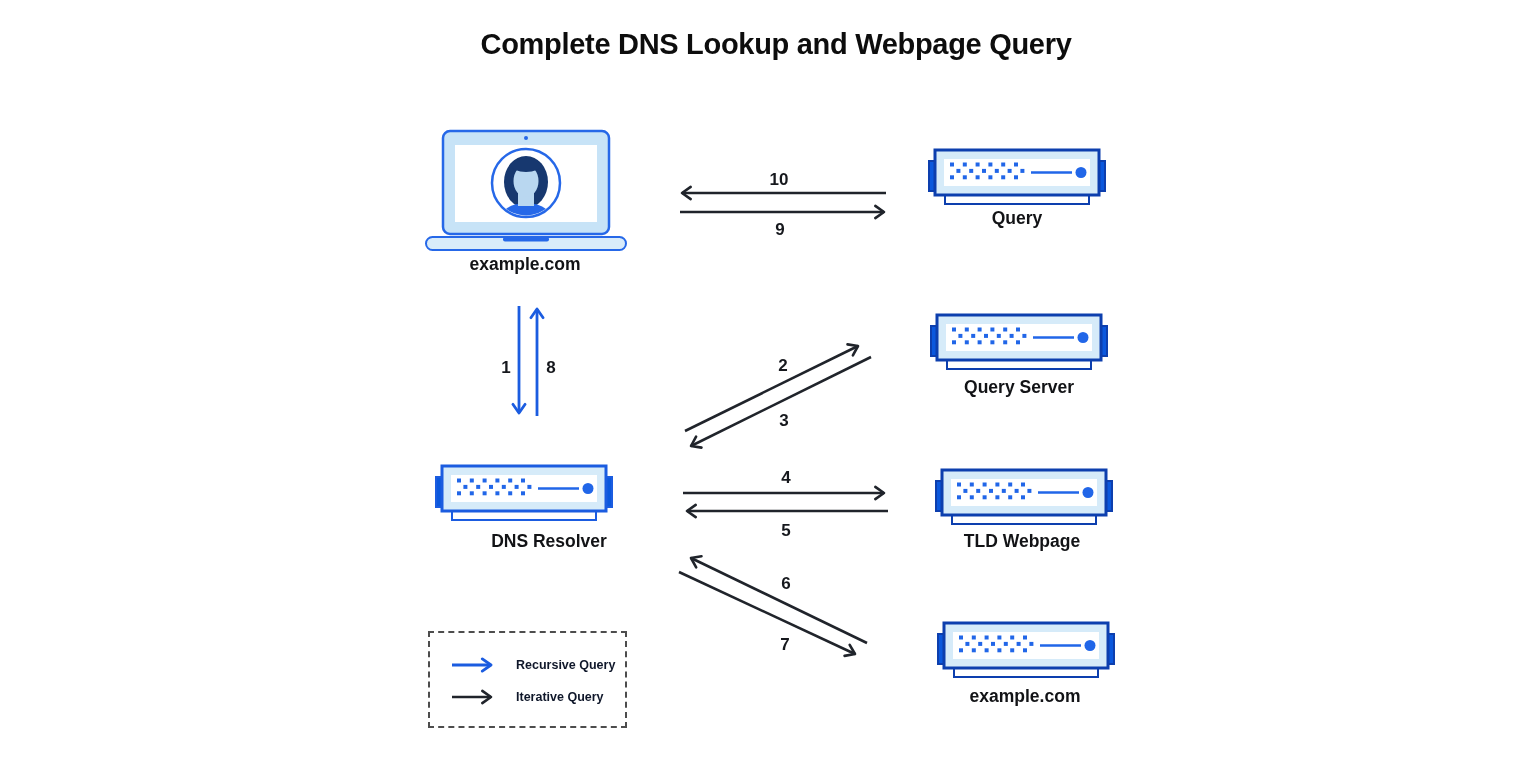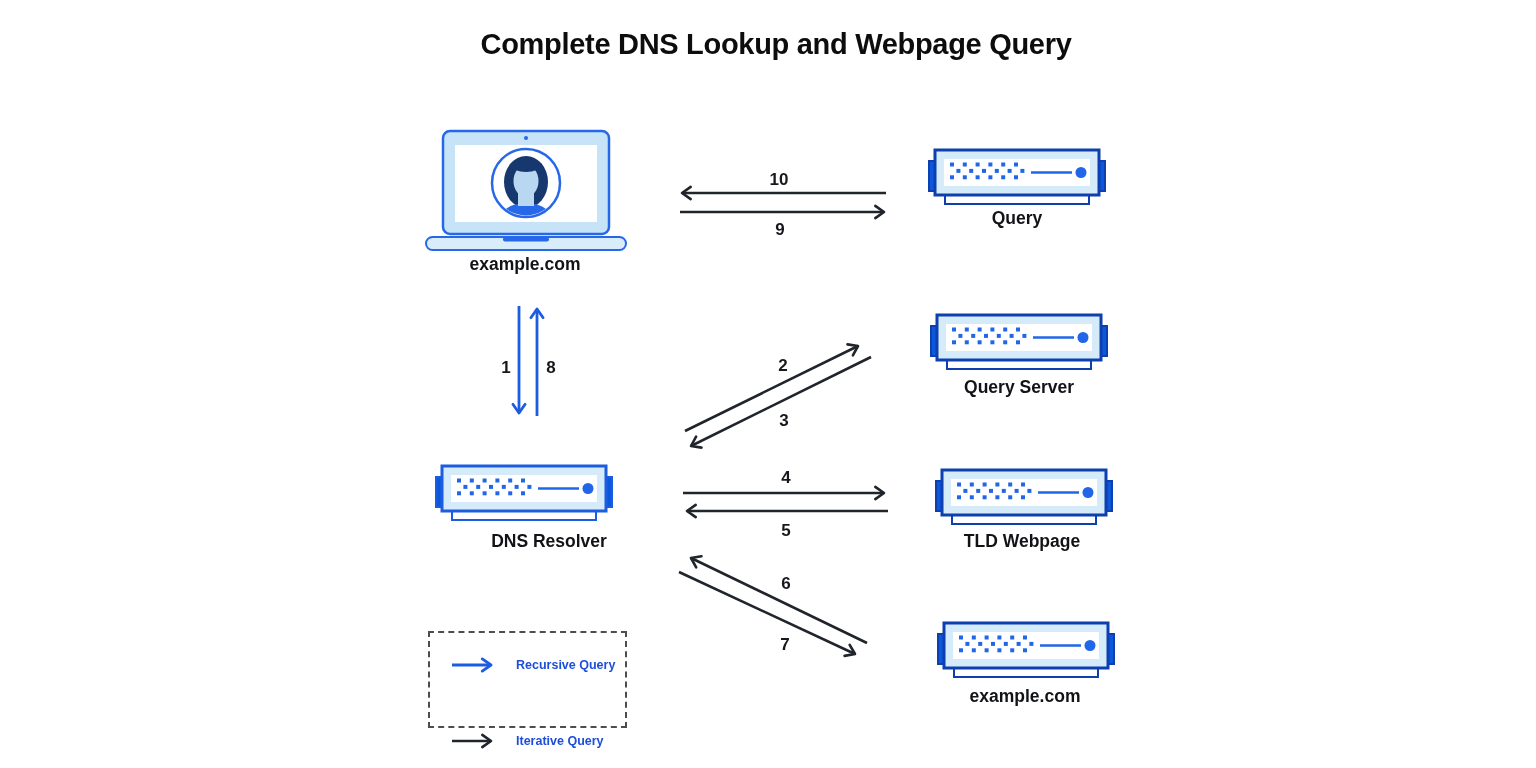--- a/index.html
+++ b/index.html
@@ -22,22 +22,22 @@
   .step-label{
     position:absolute;transform:translate(-50%,-50%);
     font-size:17px;font-weight:700;color:#16181d;
   }
   .legend{
     position:absolute;left:428px;top:631px;width:199px;height:97px;
     border:2px dashed #4d4d4d;box-sizing:border-box;
   }
   .legend-row{position:absolute;left:20px;display:flex;align-items:center;gap:14px;}
   .legend-row.r1{top:24px;}
-  .legend-row.r2{top:56px;margin-top:44px;}
-  .legend-label{font-size:12.5px;font-weight:700;color:#1d4ed8;white-space:nowrap;}
+  .legend-row.r2{top:56px;}
+  .legend-label{font-size:12.5px;font-weight:700;color:#0f172a;white-space:nowrap;}
 </style>
 </head>
 <body>
 
 <div class="canvas">
 
   <h1 class="title">Complete DNS Lookup and Webpage Query</h1>
 
   <svg class="overlay" width="1536" height="768">
     <defs>

